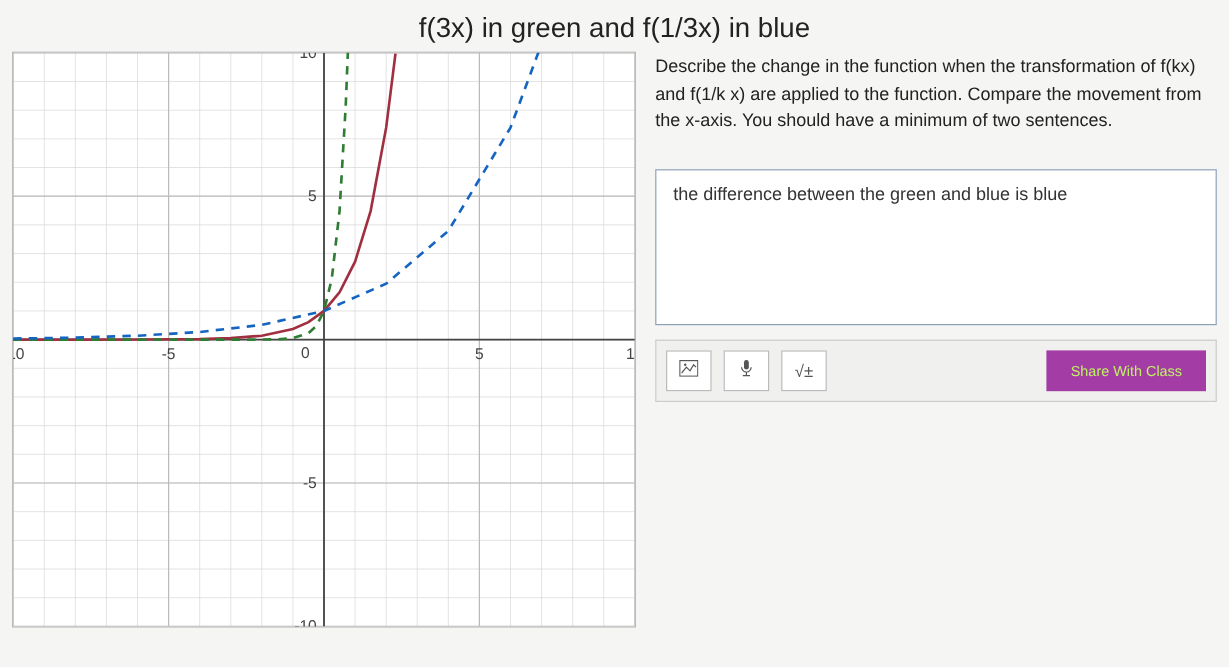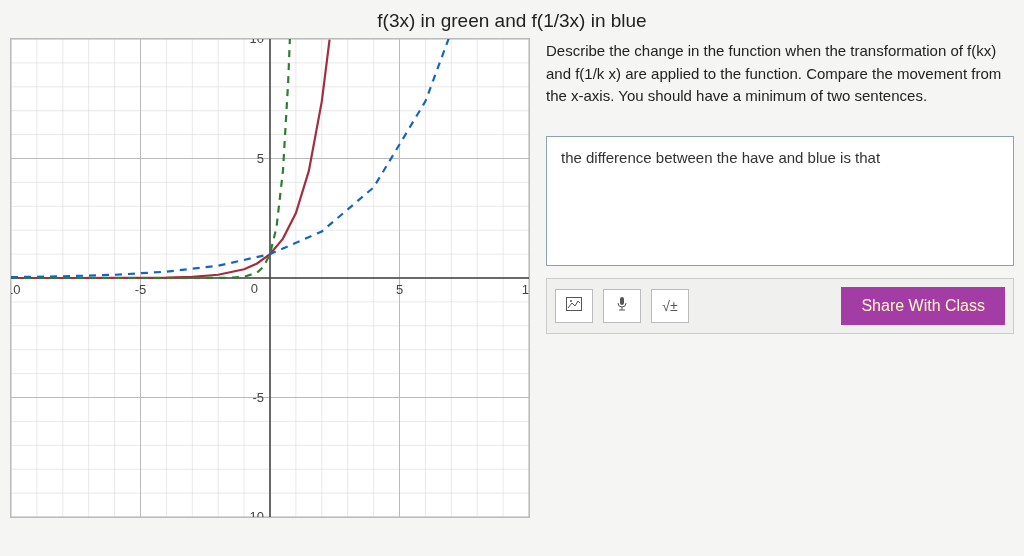--- a/index.html
+++ b/index.html
@@ -6,21 +6,21 @@
     body {
       font-family: Arial, sans-serif;
       background: #f5f5f3;
       width: 1024px;
       height: 556px;
       overflow: hidden;
       color: #333;
     }
     .title {
       text-align: center;
-      font-size: 19px;
+      font-size: 23px;
       padding: 10px 0 6px 0;
       color: #222;
     }
     .content {
       display: flex;
       gap: 16px;
       padding: 0 10px;
     }
     .graph-wrap {
       width: 520px;
@@ -65,24 +65,24 @@
       display: flex;
       align-items: center;
       justify-content: center;
       font-size: 14px;
       cursor: pointer;
       color: #555;
     }
     .spacer { flex: 1; }
     .share-btn {
       background: #a43ca6;
-      color: #fef9c3;
+      color: #bef264;
       border: none;
       padding: 10px 20px;
-      font-size: 16px;
+      font-size: 12px;
       cursor: pointer;
     }
     .axis-label {
       font-size: 13px;
       fill: #444;
       font-family: Arial, sans-serif;
     }
   </style>
 </head>
 <body>
@@ -156,21 +156,21 @@
         <text x="253" y="123.5" class="axis-label" text-anchor="end">5</text>
         <text x="253" y="4" class="axis-label" text-anchor="end">10</text>
         <path d="M0 238.99760999999998 L51.800000000000004 238.99283 L103.60000000000001 238.9522 L155.4 238.5698 L181.29999999999998 237.80499999999998 L207.20000000000002 235.77349999999998 L233.1 230.2048 L246.04999999999998 224.4927 L259 215.09999999999997 L271.95 199.58889999999997 L284.90000000000003 174.0398 L297.84999999999997 131.928 L310.8 62.37899999999996 L318.57 0.7170000000000414 " fill="none" stroke="#a03040" stroke-width="2.2"></path>
         <path d="M0 239 L129.5 239 L181.29999999999998 238.99760999999998 L207.20000000000002 238.9522 L220.15 238.73710000000003 L233.1 237.80499999999998 L246.04999999999998 233.6703 L252.525 227.71920000000003 L259 215.09999999999997 L265.47499999999997 188.40370000000001 L271.95 131.928 L277.12999999999994 43.736999999999966 L278.943 -1.6730000000000018 " fill="none" stroke="#2e7d32" stroke-width="2.2" stroke-dasharray="7 6"></path>
         <path d="M0 238.1396 L51.800000000000004 237.35089999999997 L103.60000000000001 235.77349999999998 L155.4 232.6904 L207.20000000000002 226.73930000000001 L259 215.09999999999997 L310.8 192.44279999999998 L362.59999999999997 148.41899999999998 L414.40000000000003 62.37899999999996 L440.3 -7.409000000000049 " fill="none" stroke="#1565c0" stroke-width="2.2" stroke-dasharray="7 6"></path>
       </svg>
   </div>
 
   <div class="right">
     <div class="prompt">Describe the change in the function when the transformation of f(kx) and f(1/k x) are applied to the function. Compare the movement from the x-axis. You should have a minimum of two sentences.</div>
-    <div class="answer-box">the difference between  the have and blue is that</div>
+    <div class="answer-box">the difference between  the green and blue is blue</div>
     <div class="toolbar">
       <div class="tool-btn">
         <span>
           <svg width="16" height="14" viewBox="0 0 16 14">
               <rect x="0.5" y="0.5" width="15" height="13" fill="none" stroke="#555"></rect>
               <polyline points="2,11 6,6 9,9 12,4 14,6" fill="none" stroke="#555"></polyline>
               <circle cx="5" cy="4" r="1" fill="#555"></circle>
             </svg>
         </span>
       </div>

